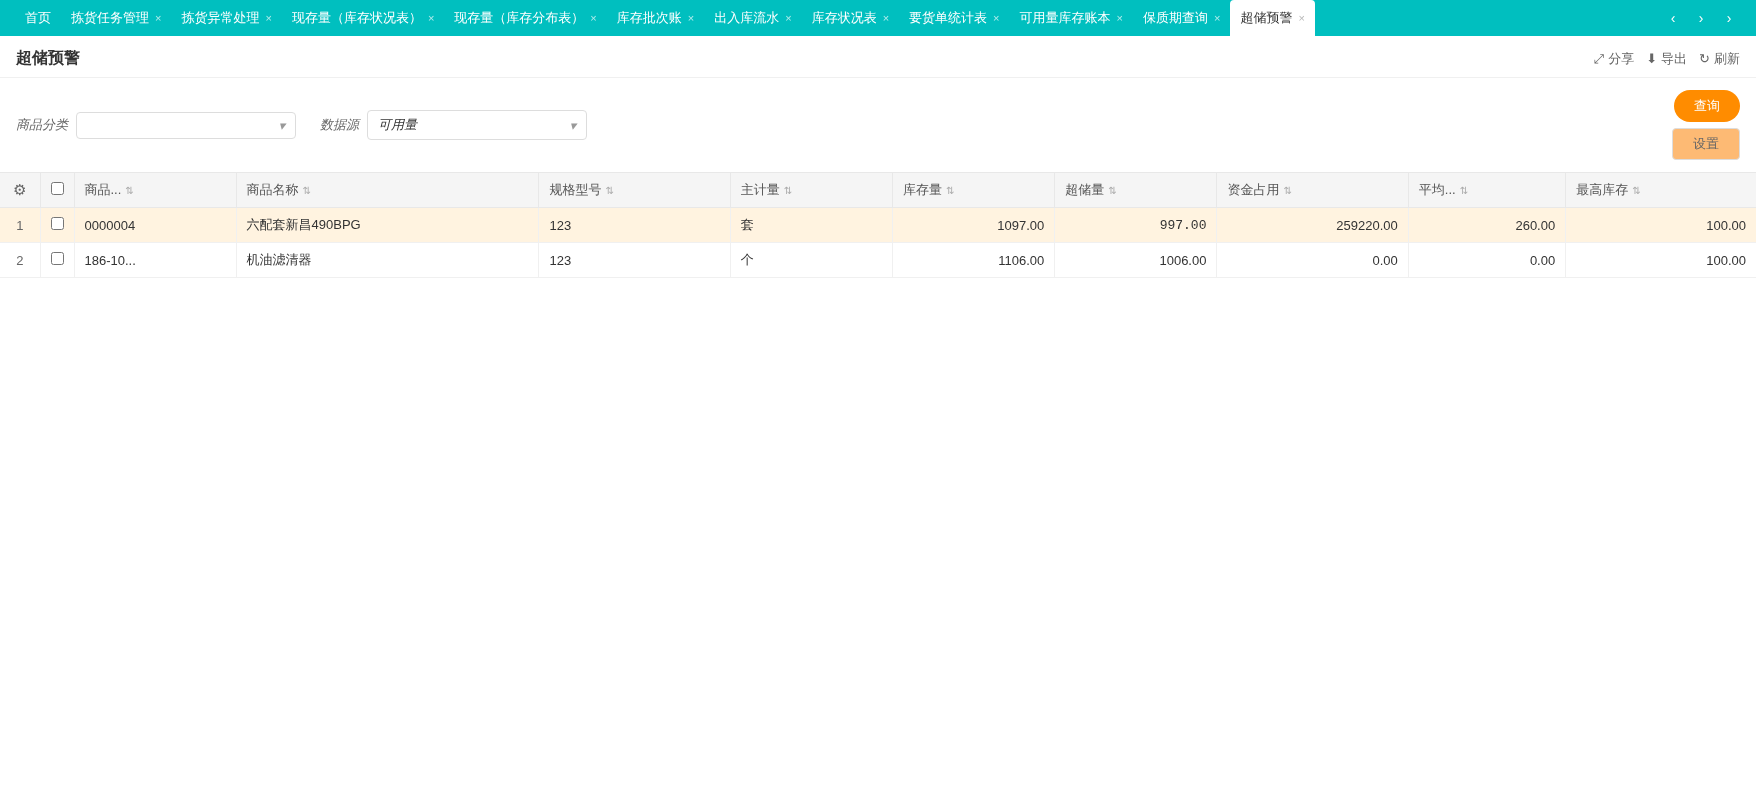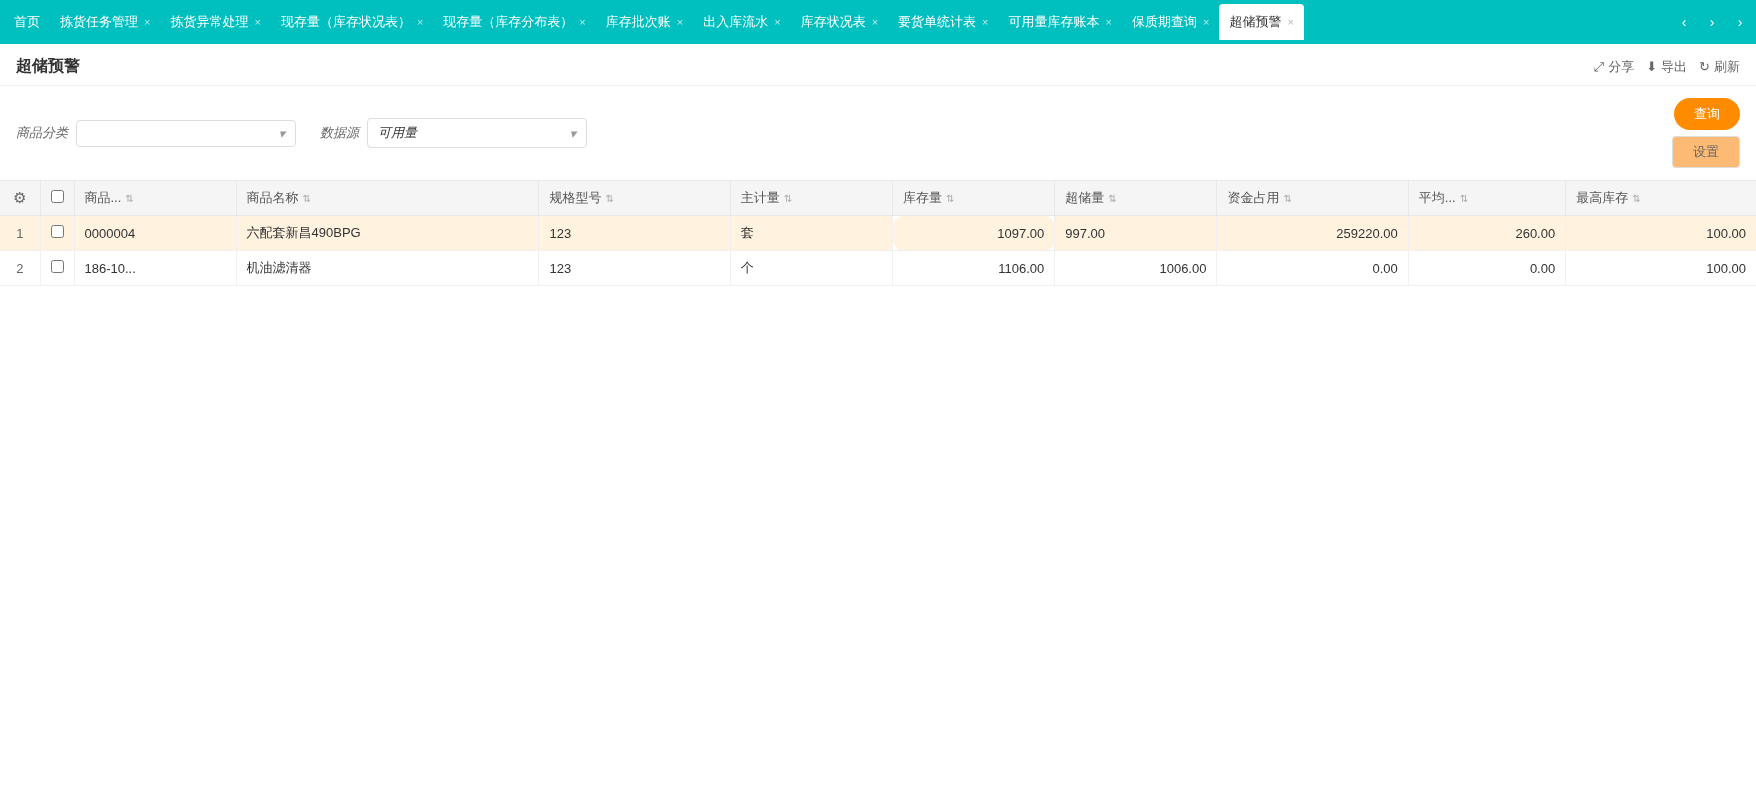--- a/index.html
+++ b/index.html
@@ -3,22 +3,22 @@
   <meta charset="utf-8">
   <style>
     * { box-sizing: border-box; margin: 0; padding: 0; }
     body { font-family: "Microsoft YaHei", Arial, sans-serif; font-size: 13px; background: #f5f5f5; color: #333; }
 
     
     .nav-bar {
       display: flex;
       align-items: center;
       background: #00bfbf;
-      height: 44px;
-      padding: 0 4px;
+      height: 36px;
+      padding: 0 15px;
       overflow: hidden;
     }
     .nav-item {
       display: flex;
       align-items: center;
       padding: 0 10px;
       height: 36px;
       color: #fff;
       font-size: 13px;
       white-space: nowrap;
@@ -367,22 +367,22 @@
       <tbody id="table-body">
       <tr class="highlighted">
     <td class="row-num">1</td>
     <td class="checkbox-cell">
       <input type="checkbox" style="">
     </td>
     <td>0000004</td>
     <td>六配套新昌490BPG</td>
     <td>123</td>
     <td>套</td>
-    <td style="text-align:right;border-radius:11px;">1097.00</td>
-    <td style="text-align:left;">997.00</td>
+    <td style="text-align:right;">1097.00</td>
+    <td style="text-align:right;font-family:Liberation Mono, monospace;">997.00</td>
     <td style="text-align:right;">259220.00</td>
     <td style="text-align:right;">260.00</td>
     <td style="text-align:right;">100.00</td>
   </tr>
           <tr>
     <td class="row-num">2</td>
     <td class="checkbox-cell">
       <input type="checkbox" style="">
     </td>
     <td>186-10...</td>

